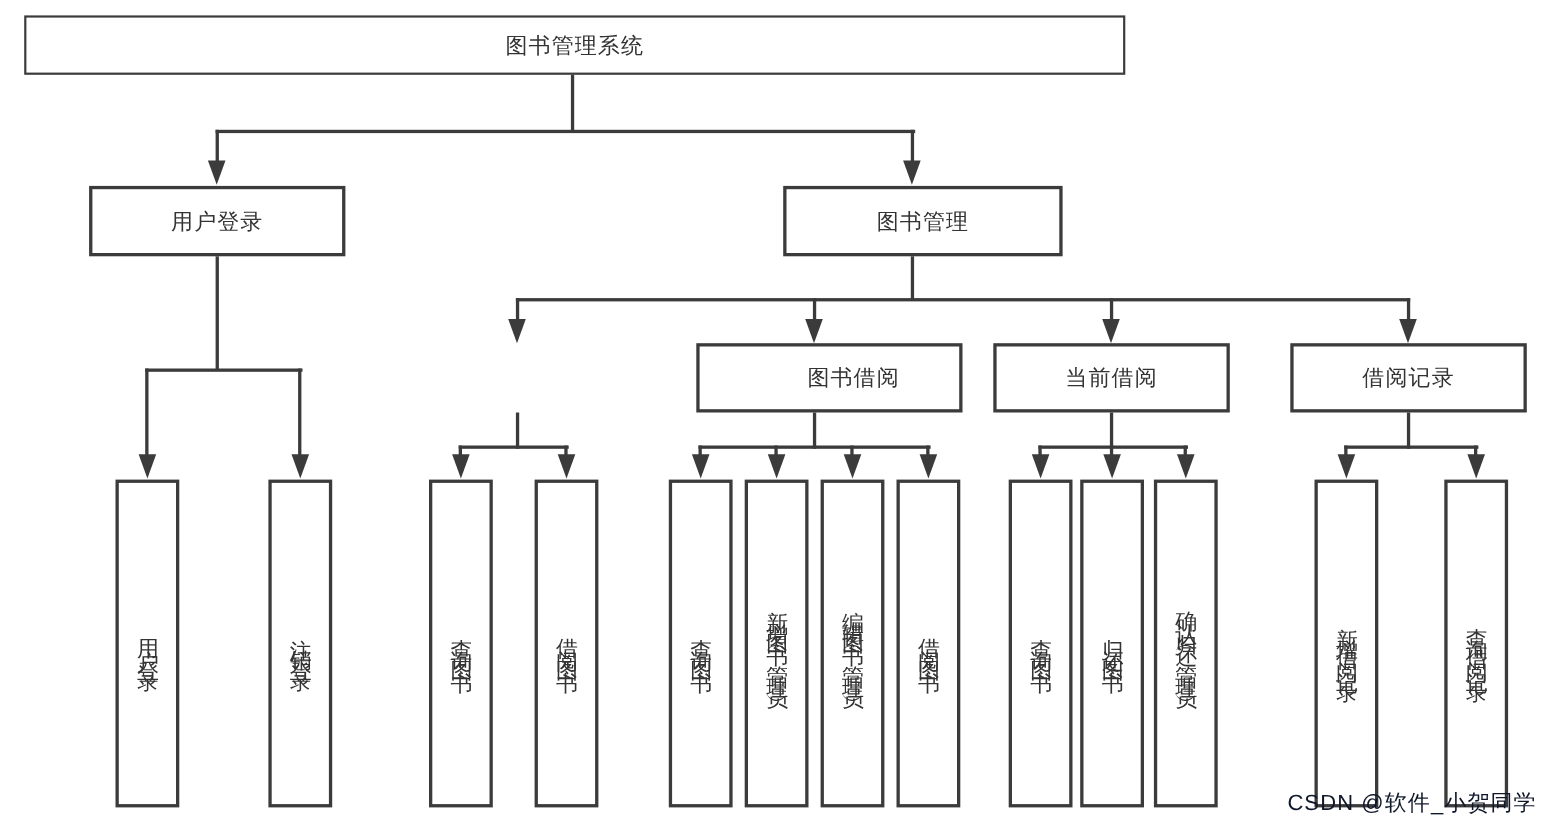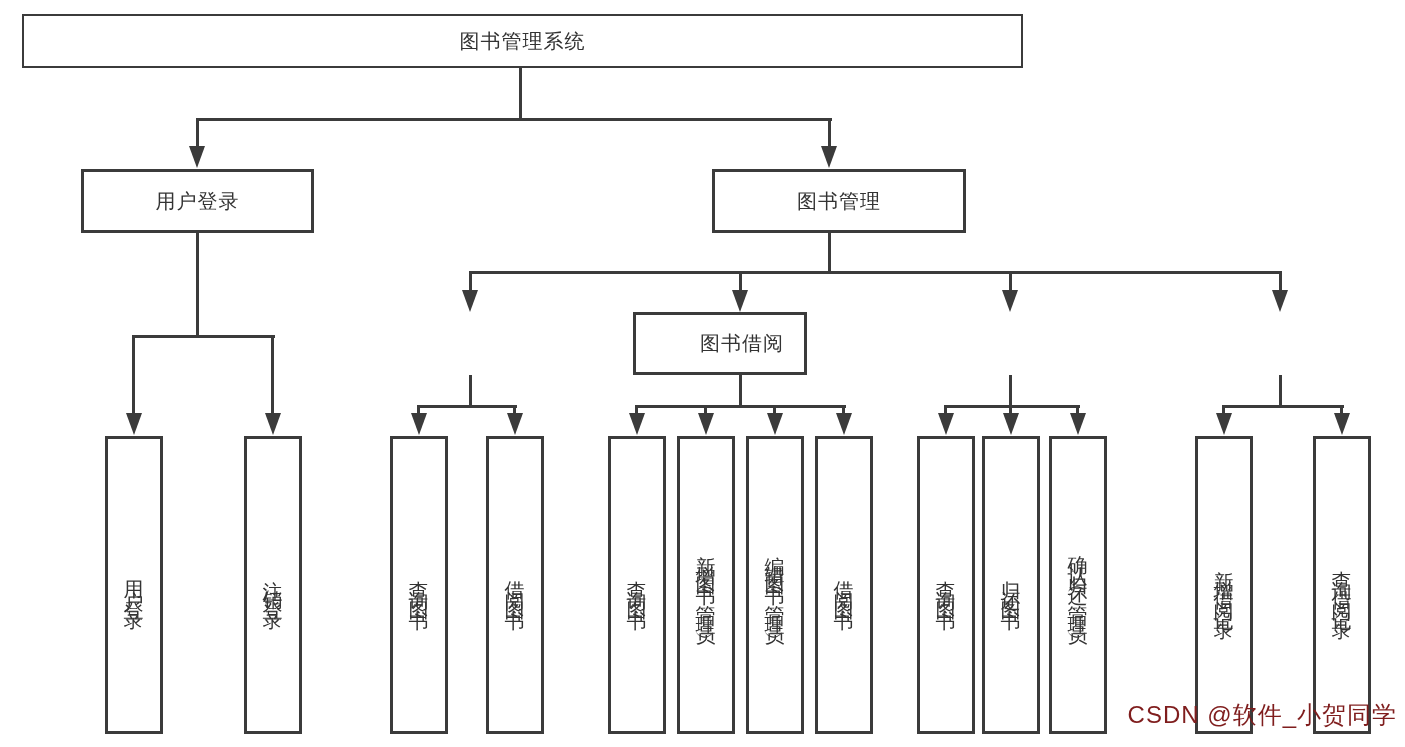--- a/index.html
+++ b/index.html
@@ -18,21 +18,21 @@
     font-size:20px;letter-spacing:10px;line-height:1;
   }
   .hline{position:absolute;height:3px;background:#3b3b3b;}
   .vline{position:absolute;width:3px;background:#3b3b3b;}
   .ahead{
     position:absolute;width:0;height:0;
     border-left:8px solid transparent;border-right:8px solid transparent;
     border-top:22px solid #3b3b3b;
   }
   .watermark{
-    position:absolute;right:8px;bottom:16px;font-size:24px;color:#7f1d1d;
+    position:absolute;right:8px;bottom:4px;font-size:20px;color:#0f172a;
     letter-spacing:1px;white-space:nowrap;
   }
 </style>
 </head>
 <body>
 
 <div class="stage">
 
   <div class="box rootbox" style="left:22px;top:14px;width:1001px;height:54px;">图书管理系统</div>
 
@@ -57,21 +57,23 @@
   <div class="hline" style="left:469px;top:271px;width:813px;"></div>
   <div class="vline" style="left:469px;top:271px;height:21px;"></div>
   <div class="ahead" style="left:462px;top:290px;"></div>
   <div class="vline" style="left:739px;top:271px;height:21px;"></div>
   <div class="ahead" style="left:732px;top:290px;"></div>
   <div class="vline" style="left:1009px;top:271px;height:21px;"></div>
   <div class="ahead" style="left:1002px;top:290px;"></div>
   <div class="vline" style="left:1279px;top:271px;height:21px;"></div>
   <div class="ahead" style="left:1272px;top:290px;"></div>
 
-  <div class="box" style="left:633px;top:312px;width:174px;height:63px;padding-left:44px;">图书借阅</div>
+  <div class="box" style="left:633px;top:312px;width:242px;height:63px;padding-left:44px;">图书借阅</div>
+  <div class="box" style="left:903px;top:312px;width:215px;height:63px;">当前借阅</div>
+  <div class="box" style="left:1173px;top:312px;width:215px;height:63px;">借阅记录</div>
 
   <div class="vline" style="left:469px;top:375px;height:33px;"></div>
   <div class="hline" style="left:417px;top:405px;width:100px;"></div>
   <div class="vline" style="left:417px;top:405px;height:10px;"></div>
   <div class="ahead" style="left:411px;top:413px;"></div>
   <div class="vline" style="left:513px;top:405px;height:10px;"></div>
   <div class="ahead" style="left:507px;top:413px;"></div>
 
   <div class="vline" style="left:739px;top:375px;height:33px;"></div>
   <div class="hline" style="left:635px;top:405px;width:211px;"></div>

